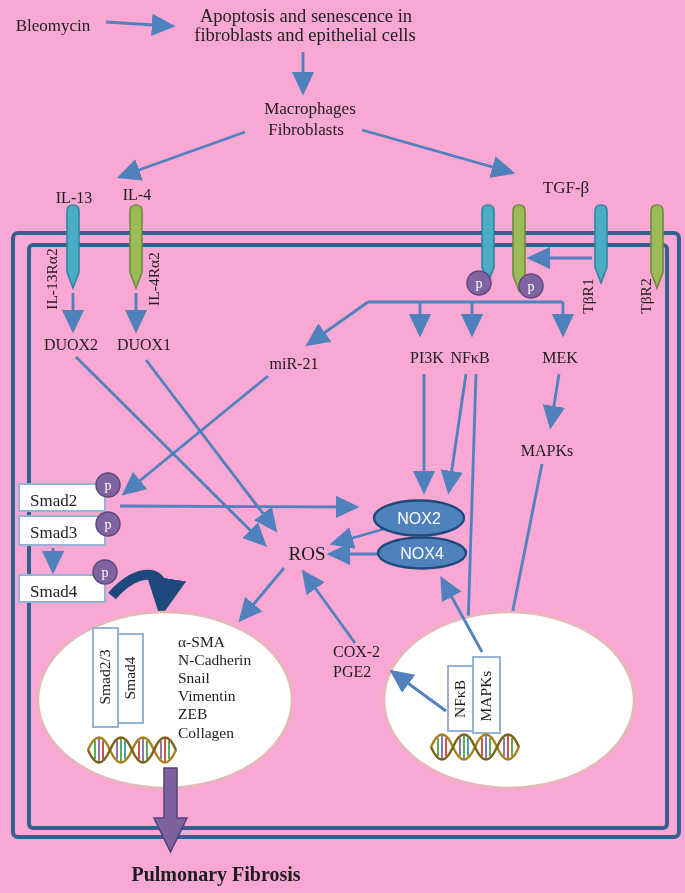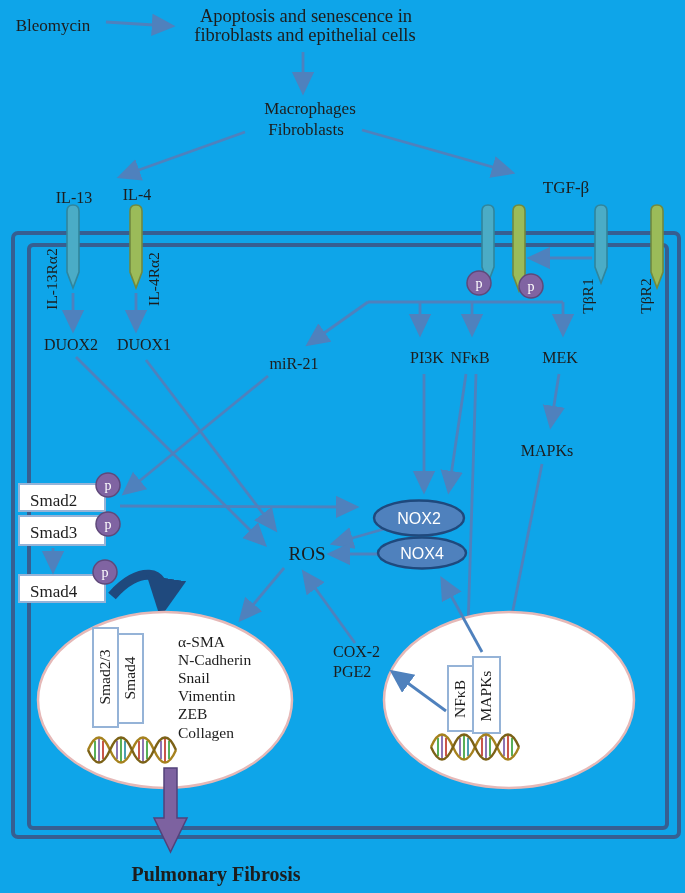--- a/index.html
+++ b/index.html
@@ -1,16 +1,16 @@
 <!DOCTYPE html>
 <html><head>
 <meta charset="utf-8">
 <style>
   html,body{margin:0;padding:0;background:#ffffff;}
-  #stage{position:relative;width:685px;height:893px;background:#0ea5e9;overflow:hidden;
+  #stage{position:relative;width:685px;height:893px;background:#f9a8d4;overflow:hidden;
          font-family:"Liberation Serif", serif;}
   svg{position:absolute;left:0;top:0;}
   text{fill:#1d1d1d;font-family:"Liberation Serif", serif;}
   .t17{font-size:17px;}
   .t18{font-size:18.5px;}
   .t16{font-size:16px;}
   .t15{font-size:15.5px;}
   .t19{font-size:19px;}
   .vtext{font-size:15.5px;}
   .ptext{font-size:14px;fill:#ffffff;}

